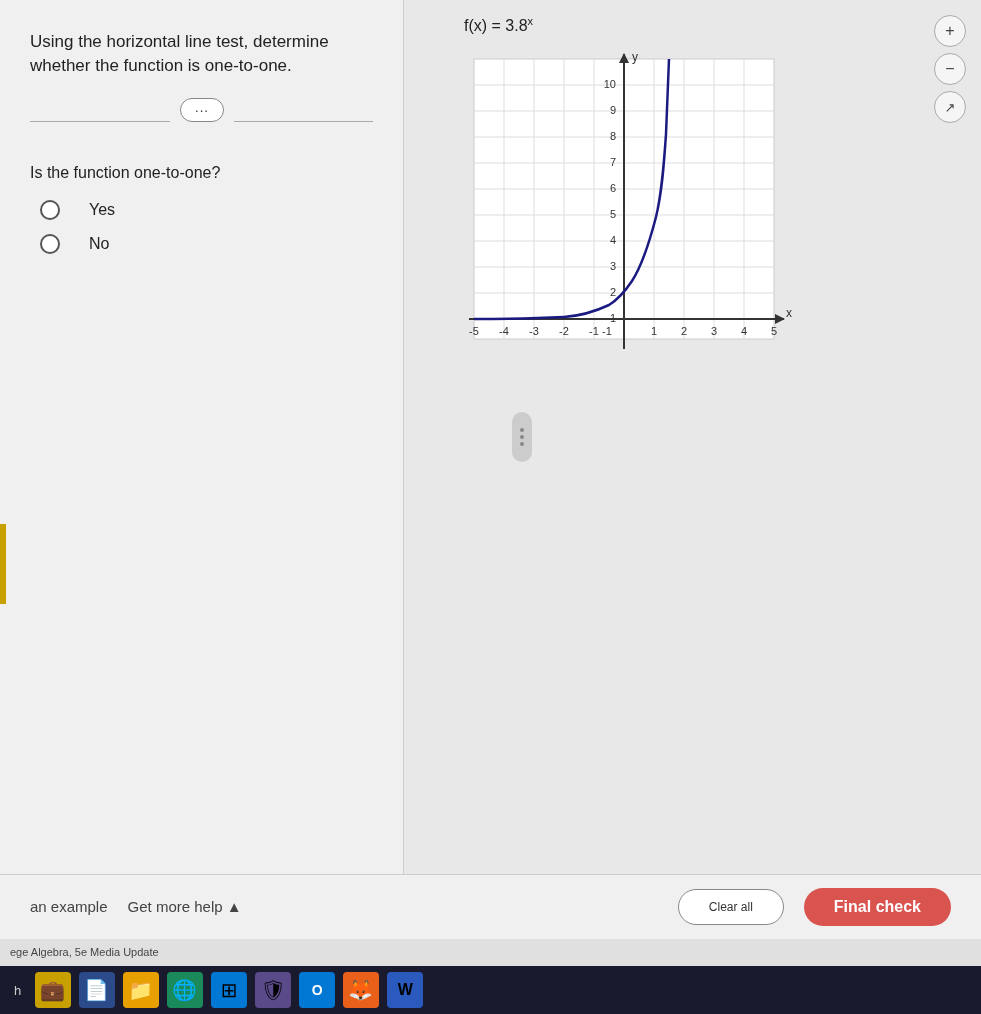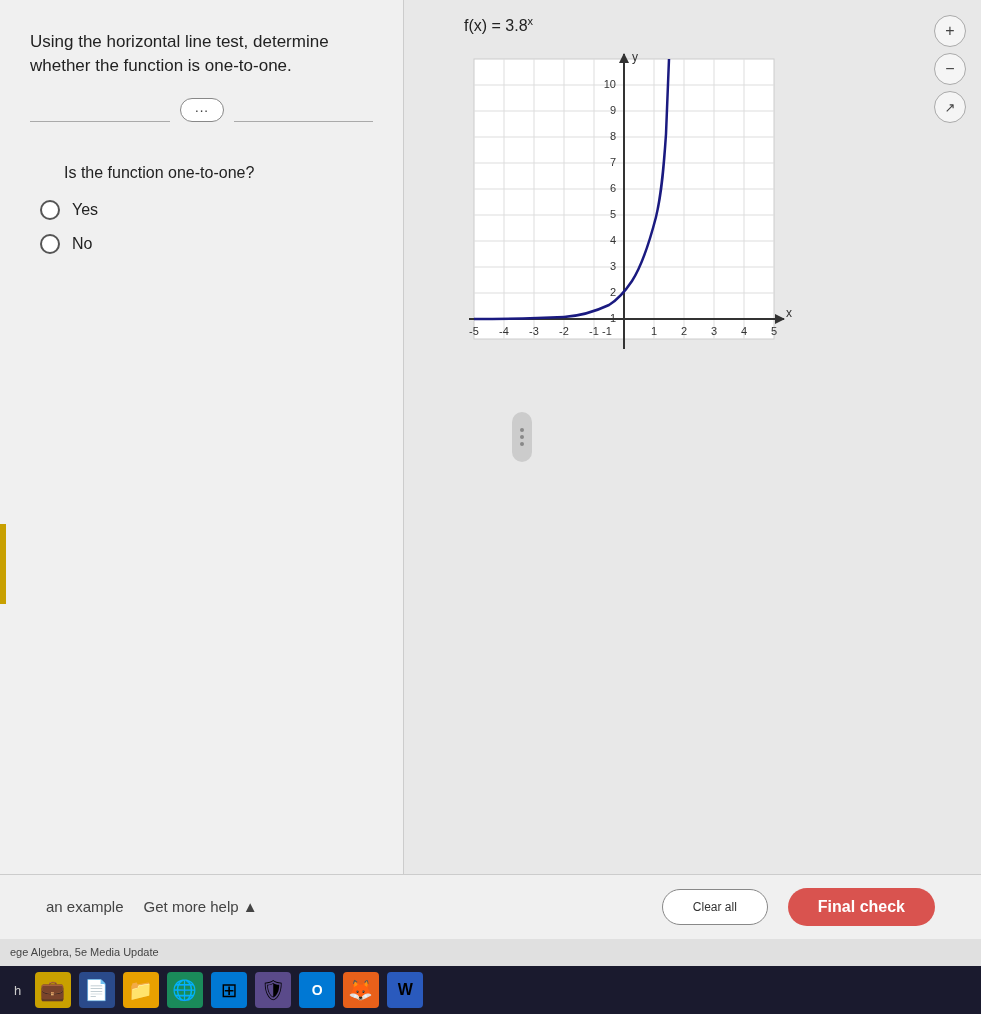--- a/index.html
+++ b/index.html
@@ -56,34 +56,33 @@
       background: #fff;
       margin-bottom: 24px;
       cursor: pointer;
       width: fit-content;
     }
 
     .sub-question {
       font-size: 16px;
       color: #222;
       margin-bottom: 18px;
-      margin-left: 34px;
     }
 
     .radio-group {
       display: flex;
       flex-direction: column;
       gap: 14px;
       margin-left: 10px;
     }
 
     .radio-option {
       display: flex;
       align-items: center;
-      gap: 12px;
+      gap: 29px;
       font-size: 16px;
       color: #222;
       cursor: pointer;
     }
 
     .radio-circle {
       width: 20px;
       height: 20px;
       border-radius: 50%;
       border: 2px solid #555;
@@ -190,21 +189,21 @@
       border-radius: 50%;
       background: #888;
     }
 
     
     .bottom-bar {
       background: #f0f0f0;
       height: 65px;
       display: flex;
       align-items: center;
-      padding: 0 46px;
+      padding: 0 30px;
       border-top: 1px solid #ccc;
       gap: 20px;
     }
 
     .bottom-link {
       font-size: 15px;
       color: #444;
       cursor: pointer;
       text-decoration: none;
     }

